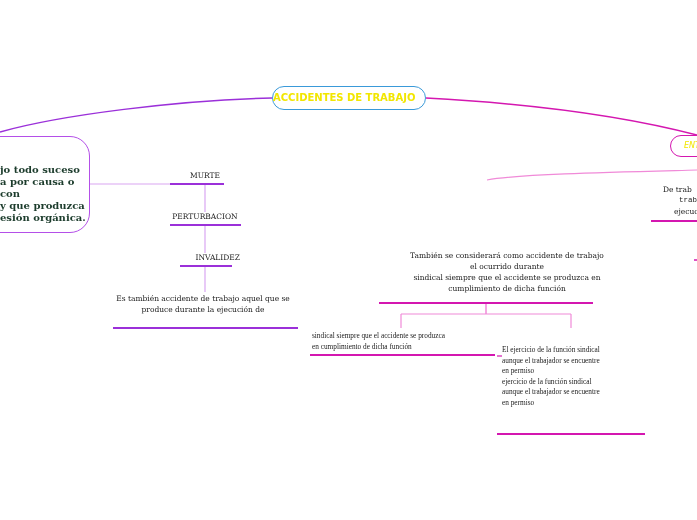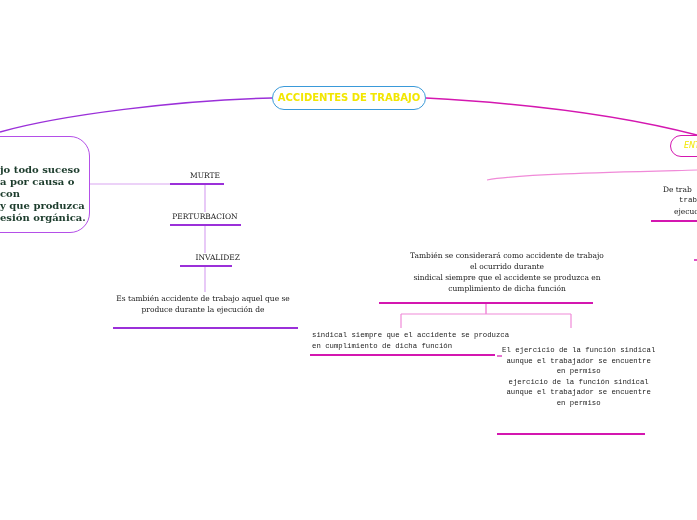--- a/index.html
+++ b/index.html
@@ -1,27 +1,27 @@
 <!DOCTYPE html>
 <html><head>
 <meta charset="utf-8">
 <style>
   html, body { margin:0; padding:0; }
   body { width:697px; height:520px; background:#ffffff; position:relative; overflow:hidden;
          font-family:"DejaVu Sans", sans-serif; }
   svg.lines { position:absolute; left:0; top:0; width:697px; height:520px; }
   .node { position:absolute; box-sizing:border-box; }
   .root { left:272px; top:86px; width:154px; height:24px; border:1.5px solid #3a9ad9; border-radius:12px;
-          color:#f2e600; font-weight:bold; font-size:10px; text-align:center; line-height:21px; background:#fff; }
+          color:#f2e600; font-weight:bold; font-size:10px; text-align:left; line-height:21px; background:#fff; }
   .def { left:-40px; top:136px; width:130px; height:97px; border:1.5px solid #b44fe8; border-radius:20px;
          background:#fff; }
   .def-text { position:absolute; left:0px; top:164px; width:86px; font-family:"DejaVu Serif", serif; font-weight:bold;
               font-size:10px; color:#1c3c2c; line-height:12px; }
   .serif { font-family:"DejaVu Serif", serif; color:#222; font-size:7.5px; }
-  .sans { font-family:Liberation Mono, monospace; color:#222; font-size:7.3px; }
+  .sans { font-family:Liberation Serif, serif; color:#222; font-size:7.3px; }
   .lbl { position:absolute; text-align:center; white-space:nowrap; }
   .underline-purple { position:absolute; height:2px; background:#9b30d9; }
   .underline-mag { position:absolute; height:2px; background:#d417b0; }
   .ent { left:670px; top:135px; width:60px; height:22px; border:1.5px solid #d417b0; border-radius:11px;
          color:#f2e600; font-style:italic; font-size:8px; line-height:19px; padding-left:13px; background:#fff; }
 </style>
 </head>
 <body>
 
 <svg class="lines" viewBox="0 0 697 520">
@@ -87,21 +87,21 @@
   <div>cumplimiento de dicha función</div>
 </div>
 <div class="underline-mag" style="left:379px; top:302px; width:214px;"></div>
 
 <div class="lbl sans" style="left:312px; top:330px; text-align:left; line-height:11px;">
   <div>sindical siempre que el accidente se produzca</div>
   <div>en cumplimiento de dicha función</div>
 </div>
 <div class="underline-mag" style="left:310px; top:354px; width:185px;"></div>
 
-<div class="lbl sans" style="left:502px; top:345px; text-align:center; line-height:10.5px;">
+<div class="lbl sans" style="left:502px; top:345px; text-align:left; line-height:10.5px;">
   <div>El ejercicio de la función sindical</div>
   <div>aunque el trabajador se encuentre</div>
   <div>en permiso</div>
   <div>ejercicio de la función sindical</div>
   <div>aunque el trabajador se encuentre</div>
   <div>en permiso</div>
 </div>
 <div class="underline-mag" style="left:497px; top:433px; width:148px;"></div>
 
 <div class="node ent">

